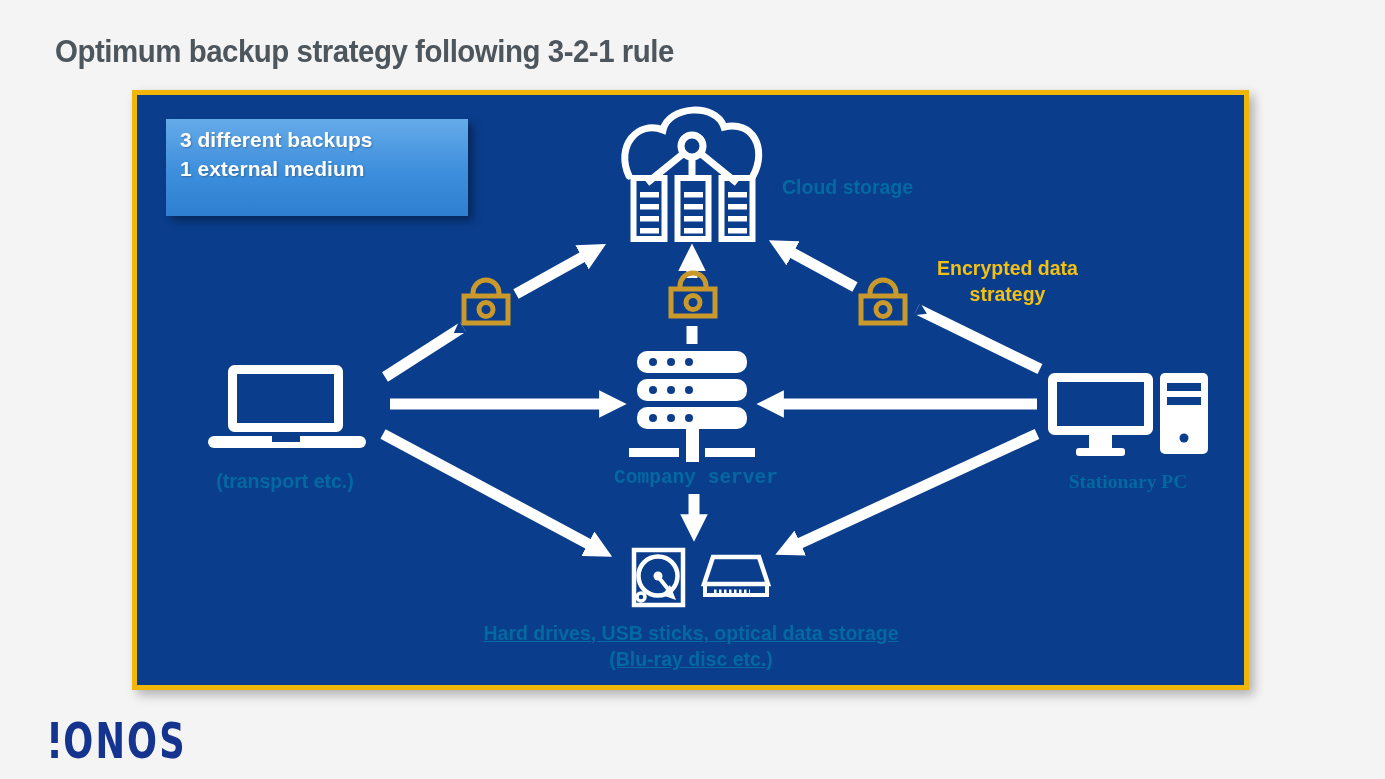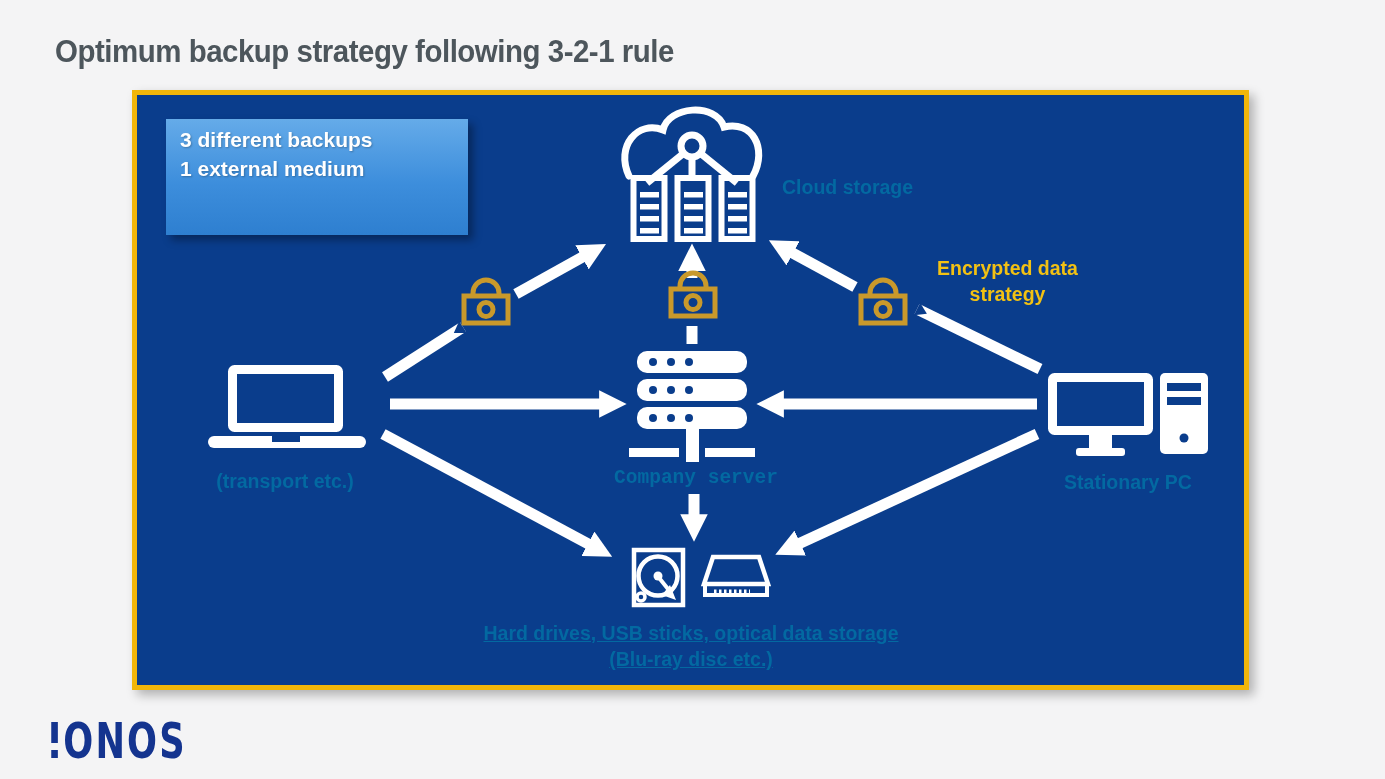--- a/index.html
+++ b/index.html
@@ -17,37 +17,37 @@
     transform:scaleX(0.95);transform-origin:left top;
   }
   
   #panel{
     left:132px;top:90px;width:1107px;height:590px;
     background:#0a3d8c;border:5px solid #f2b609;
     box-shadow:5px 5px 10px rgba(0,0,0,0.28);
   }
   
   #infobox{
-    left:166px;top:119px;width:302px;height:116px;
+    left:166px;top:119px;width:302px;height:97px;
     background:linear-gradient(180deg,#65abe9 0%,#3d8edc 55%,#2e7fd0 100%);
     box-shadow:5px 5px 8px rgba(0,0,0,0.35);
     color:#fff;font-weight:bold;font-size:21px;line-height:29px;
     padding:6px 16px 0 14px;box-sizing:border-box;
     text-shadow:1px 1px 2px rgba(0,0,0,0.25);
   }
   
   .nodelabel{
     color:#0369a1;font-weight:bold;font-size:19.5px;line-height:26px;
     text-align:center;white-space:nowrap;
   }
   #label-cloud{left:782px;top:174px;text-align:left;}
   #label-encrypted{left:905px;top:243px;width:205px;color:#f2c113;margin-top:12px;}
   #label-mobile{left:155px;top:468px;width:260px;}
   #label-server{left:566px;top:465px;width:260px;font-family:Liberation Mono, monospace;}
-  #label-pc{left:1028px;top:469px;width:200px;}
+  #label-pc{left:1028px;top:469px;width:200px;font-family:Liberation Serif, serif;}
   #label-drives{left:420px;top:620px;width:542px;text-decoration:underline;}
   
   #diagram{left:0;top:0;width:1385px;height:779px;pointer-events:none;}
   .arrow{stroke:#ffffff;stroke-width:11;fill:none;}
   .icon-stroke{stroke:#ffffff;fill:none;}
   .lock{stroke:#c9992b;fill:none;stroke-width:5;}
 </style>
 </head>
 <body>
 

